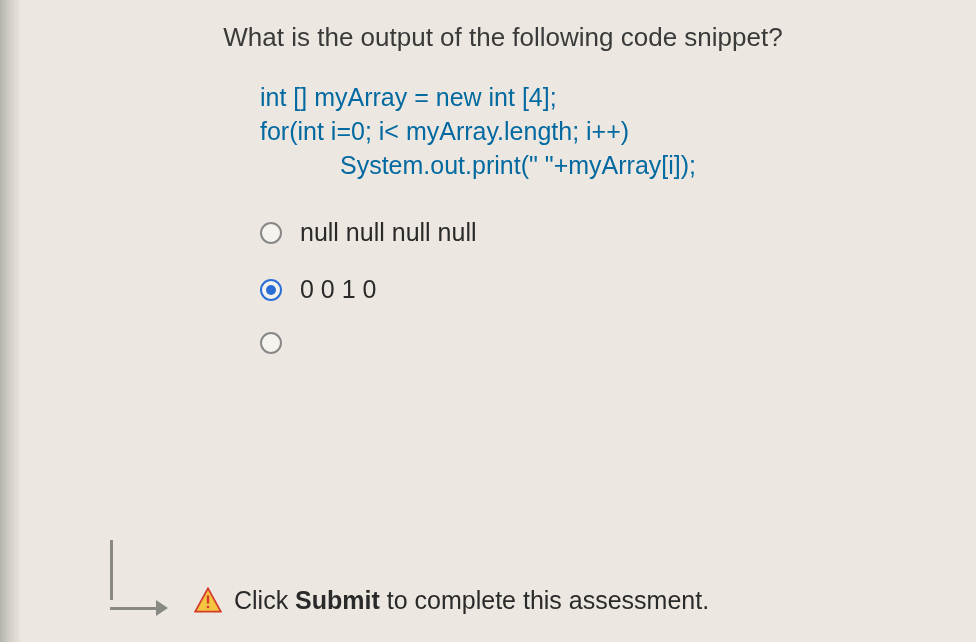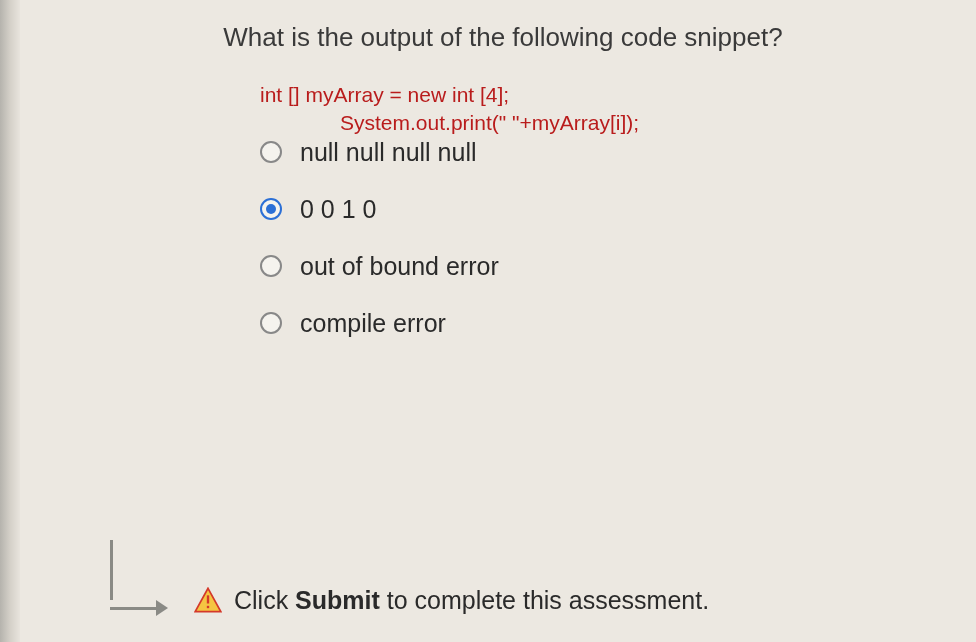--- a/index.html
+++ b/index.html
@@ -36,23 +36,24 @@
     }
     .question {
       font-size: 26px;
       color: #3a3a3a;
       text-align: center;
       margin: 0 auto 28px auto;
       font-weight: 400;
     }
     .code-block {
       margin-left: 200px;
+      margin-bottom: 36px;
       font-family: Arial, Helvetica, sans-serif;
-      font-size: 21px;
-      color: #b91c1c;
+      font-size: 25px;
+      color: #0369a1;
       line-height: 1.35;
     }
     .code-line-1 { }
     .code-line-2 { }
     .code-line-3 { padding-left: 80px; }
     .options-area {
       margin-left: 200px;
     }
     .option-row {
       display: flex;
@@ -151,41 +152,37 @@
 <body>
 
 <div class="page-container">
   <div class="left-edge"></div>
 
   <div class="content-area">
     <div class="question">What is the output of the following code snippet?</div>
 
     <div class="code-block">
       <div class="code-line-1">int [] myArray = new int [4];</div>
+      <div class="code-line-2">for(int i=0; i&lt; myArray.length; i++)</div>
       <div class="code-line-3">System.out.print(" "+myArray[i]);</div>
     </div>
 
     <div class="options-area">
       <div class="option-row">
         <div class="radio-outer"></div>
         <div class="option-label">null null null null</div>
       </div>
       <div class="option-row">
         <div class="radio-outer selected">
             <div class="radio-inner"></div>
           </div>
         <div class="option-label">0 0 1 0</div>
       </div>
       <div class="option-row">
         <div class="radio-outer"></div>
-        <div class="option-label">out of bound error</div>
-      </div>
-      <div class="option-row">
-        <div class="radio-outer"></div>
-        <div class="option-label">compile error</div>
       </div>
     </div>
   </div>
 
   <div class="footer-area">
     <div class="arrow-wrap">
       <div class="arrow-vert"></div>
       <div class="arrow-horiz"></div>
       <div class="arrow-head"></div>
     </div>

